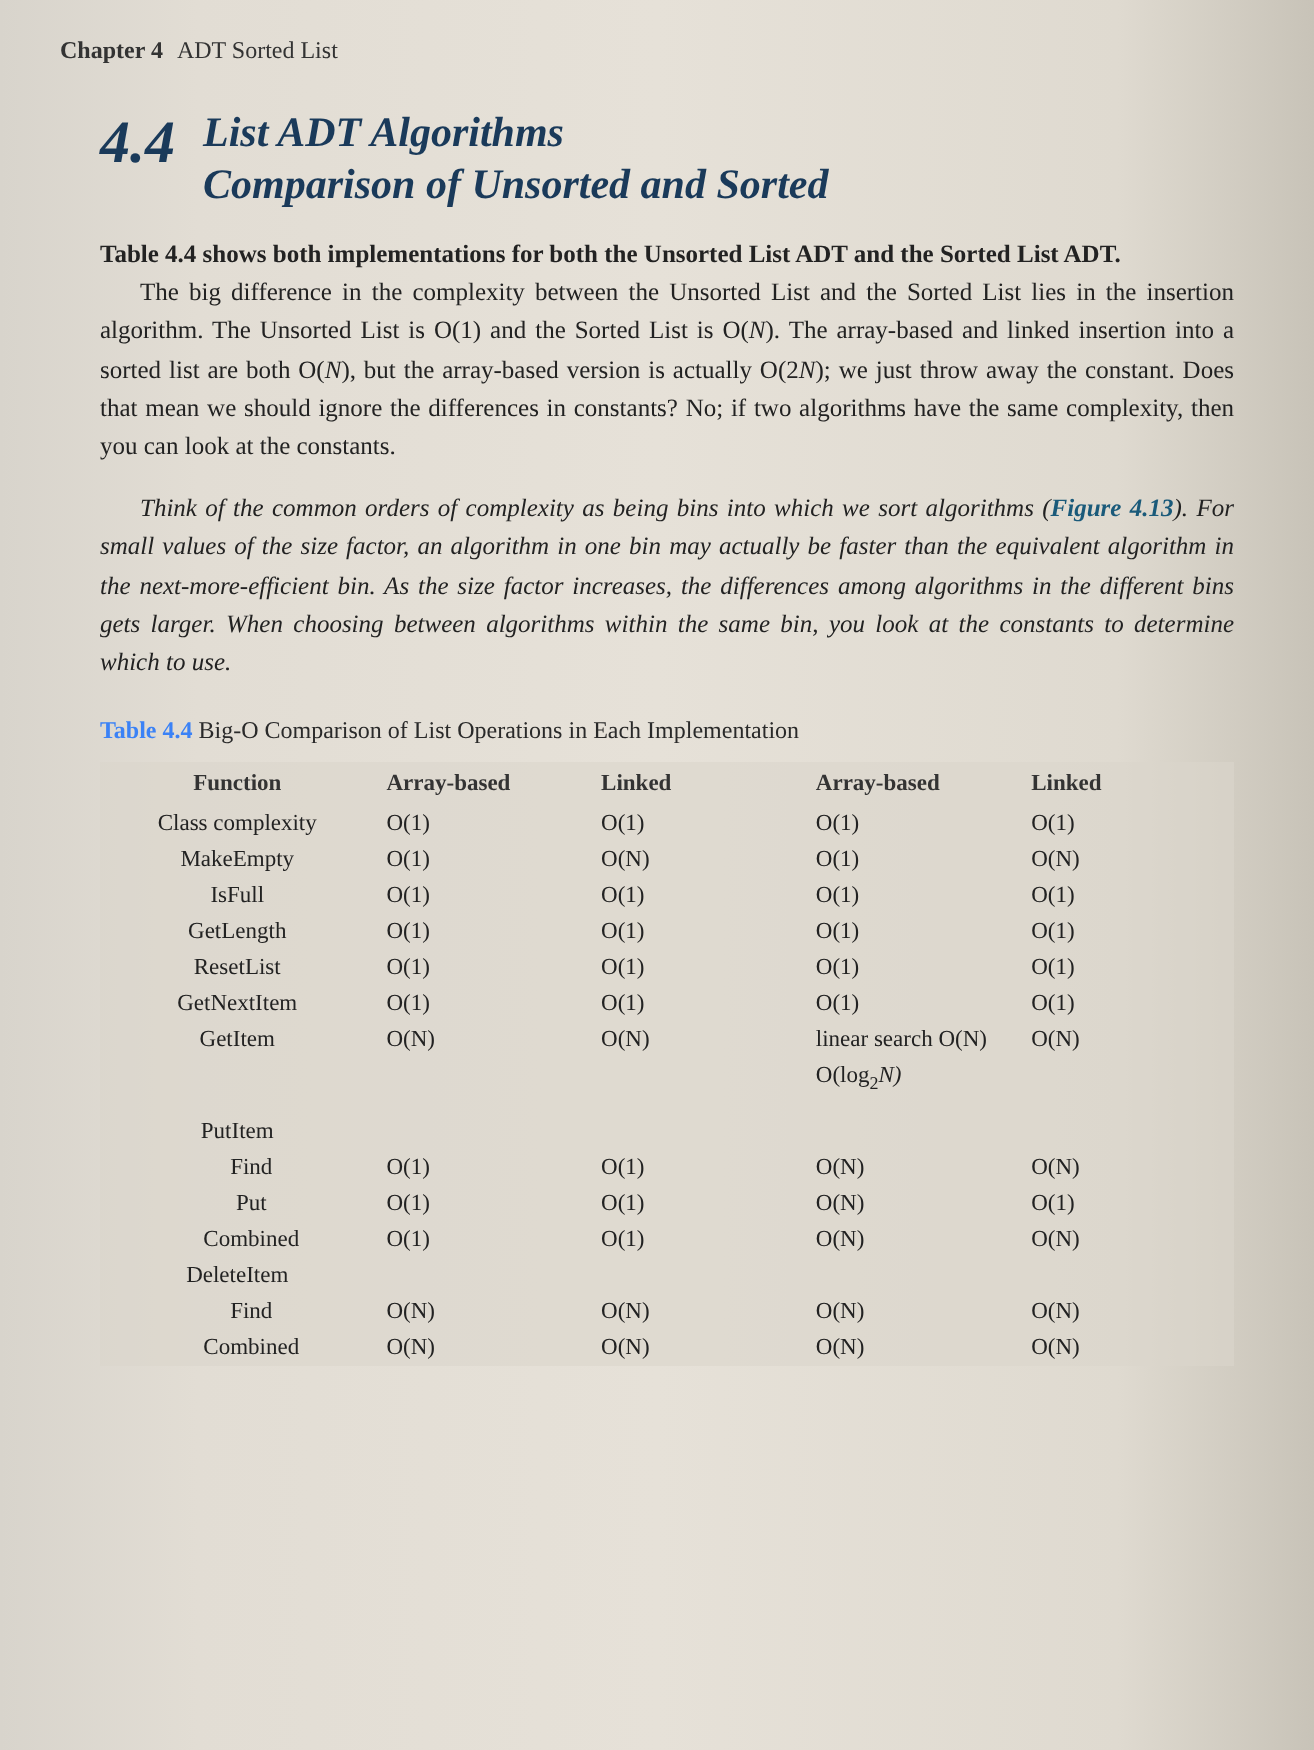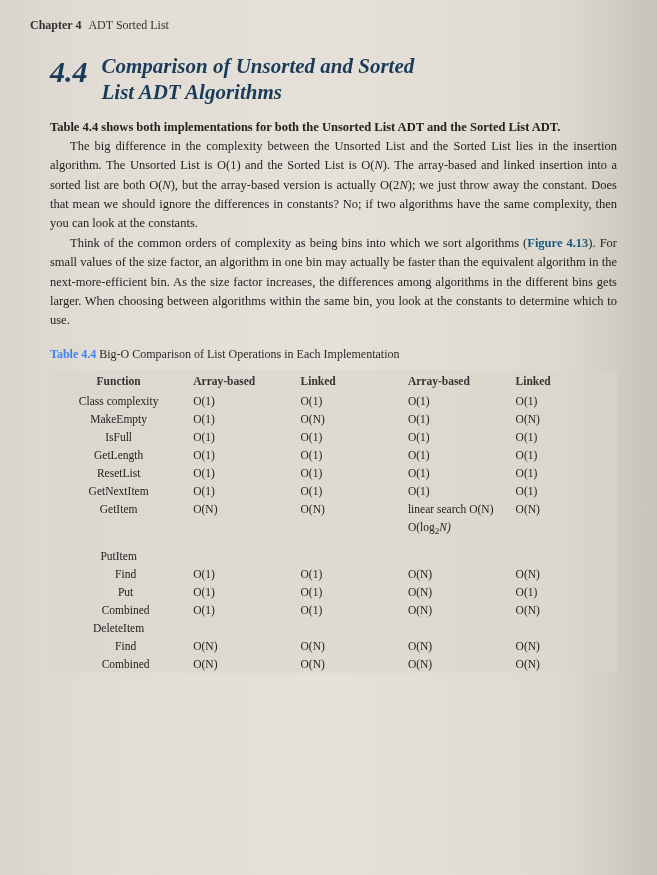--- a/index.html
+++ b/index.html
@@ -95,32 +95,32 @@
 
 <div class="page-header">
   <span class="ch-num">Chapter 4</span>
   <span class="ch-name">ADT Sorted List</span>
 </div>
 
 <div class="section-block">
   <div style="display:flex;font-style:italic;">
     <div class="section-num">4.4</div>
     <div class="section-titles">
+      <div class="section-title">List ADT Algorithms</div>
       <div class="section-title">Comparison of Unsorted and Sorted</div>
-      <div class="section-title">List ADT Algorithms</div>
     </div>
   </div>
 
   <div class="body-text">
     <span class="bold">Table 4.4 shows both implementations for both the Unsorted List ADT and the Sorted List ADT.</span>
   </div>
   <div class="body-text indent" style="margin-top:0;">
     <span>The big difference in the complexity between the Unsorted List and the Sorted List lies in the insertion algorithm. The Unsorted List is O(1) and the Sorted List is O(</span><span class="italic">N</span><span>). The array-based and linked insertion into a sorted list are both O(</span><span class="italic">N</span><span>), but the array-based version is actually O(2</span><span class="italic">N</span><span>); we just throw away the constant. Does that mean we should ignore the differences in constants? No; if two algorithms have the same complexity, then you can look at the constants.</span>
   </div>
-  <div class="body-text indent" style="margin-top:0;">
+  <div class="body-text indent" style="margin-top:11px;font-style:italic;">
     <span>Think of the common orders of complexity as being bins into which we sort algorithms (</span><span class="fig-ref">Figure 4.13</span><span>). For small values of the size factor, an algorithm in one bin may actually be faster than the equivalent algorithm in the next-more-efficient bin. As the size factor increases, the differences among algorithms in the different bins gets larger. When choosing between algorithms within the same bin, you look at the constants to determine which to use.</span>
   </div>
 
   <div class="table-title">
     <span class="tnum">Table 4.4</span>
     <span class="tname">Big-O Comparison of List Operations in Each Implementation</span>
   </div>
 
   <table>
     <thead>

